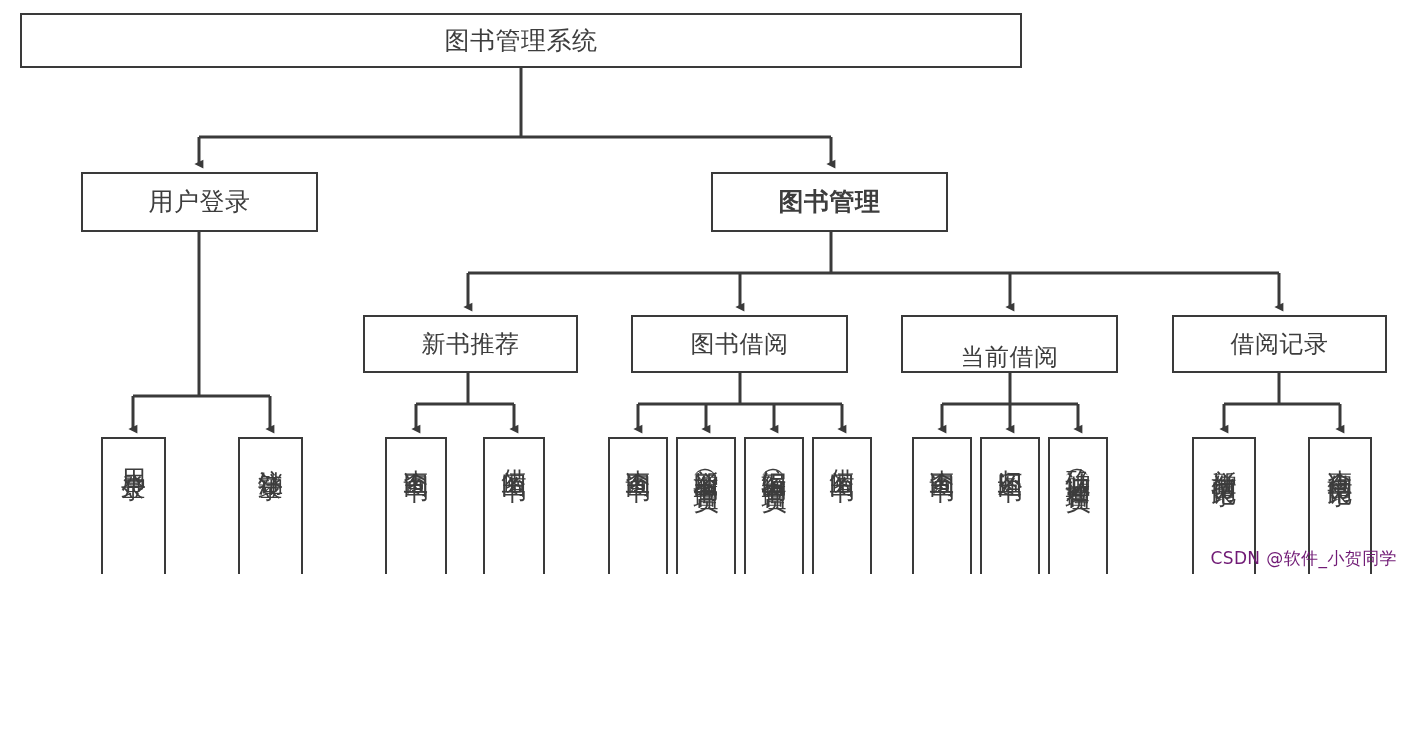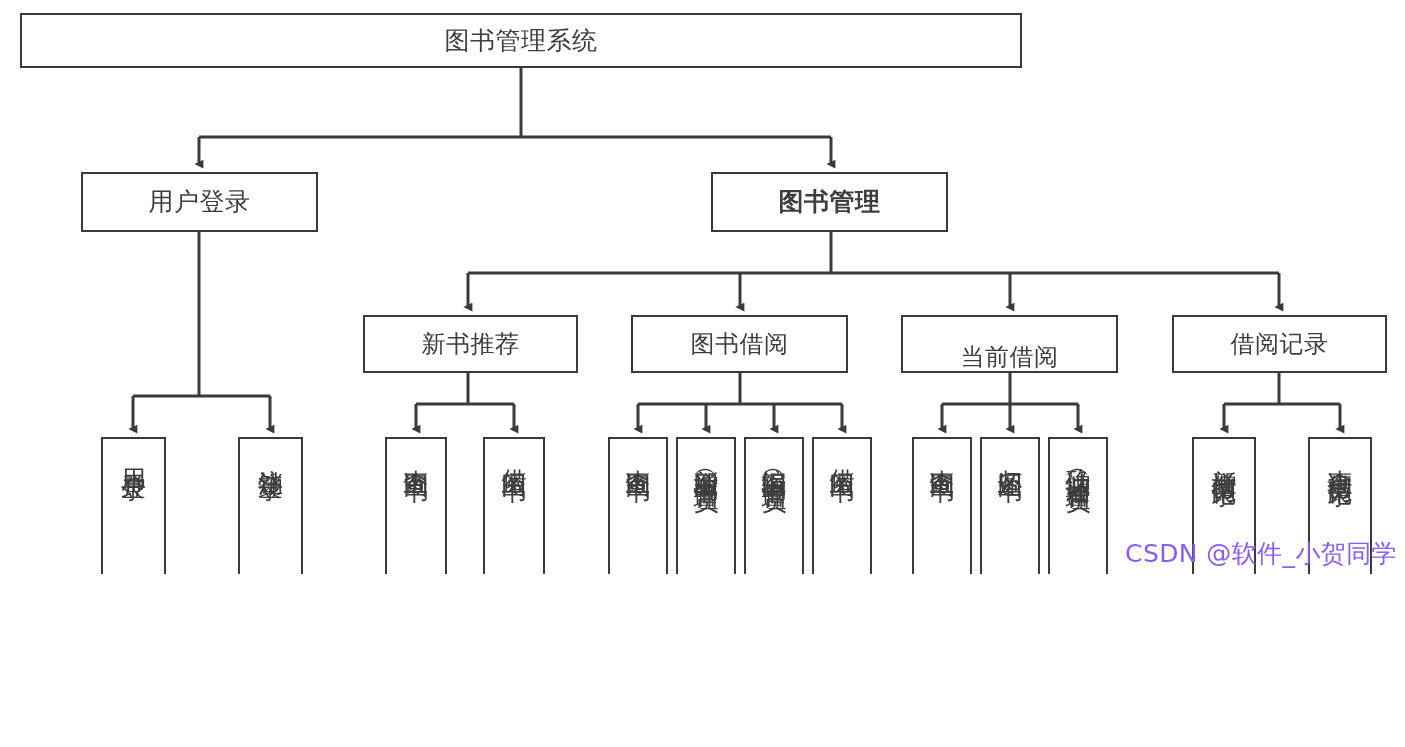--- a/index.html
+++ b/index.html
@@ -61,22 +61,22 @@
     text-orientation: upright;
     font-size: 25px;
     line-height: 1.0;
     letter-spacing: 3px;
     white-space: nowrap;
   }
   #watermark {
     position: absolute;
     right: 8px;
     bottom: 4px;
-    color: #8b5cf6;
-    font-size: 25px;
+    color: #701a75;
+    font-size: 17px;
     letter-spacing: 0.4px;
     z-index: 5;
     white-space: nowrap;
     user-select: none;
   }
 </style>
 </head>
 <body>
 
 <div id="diagram-root">

